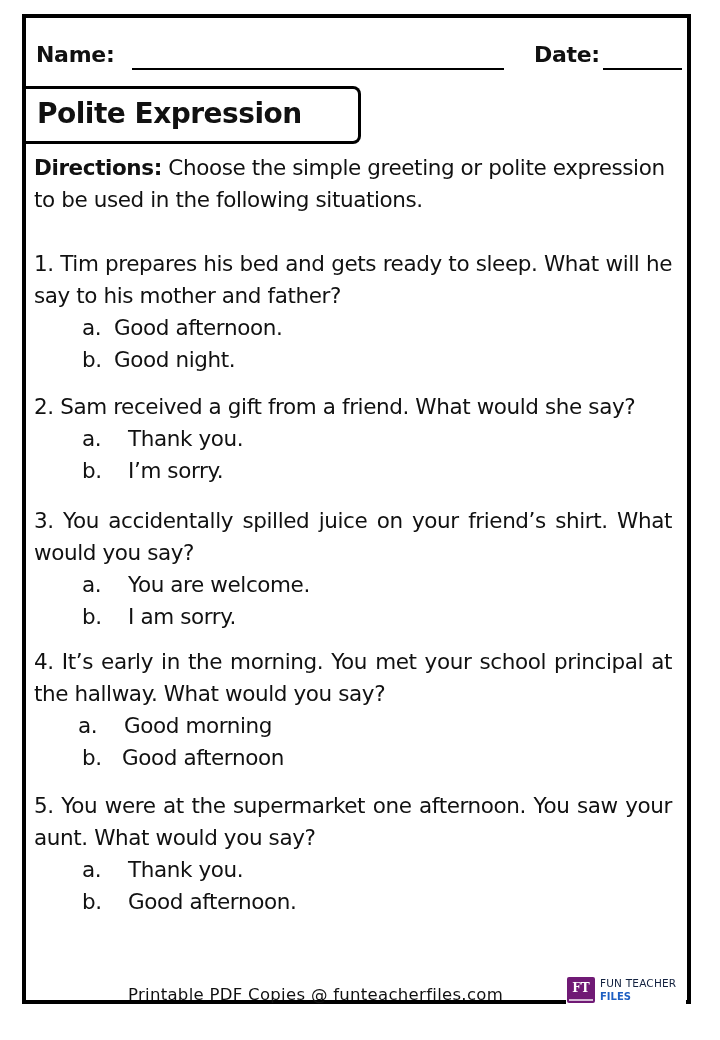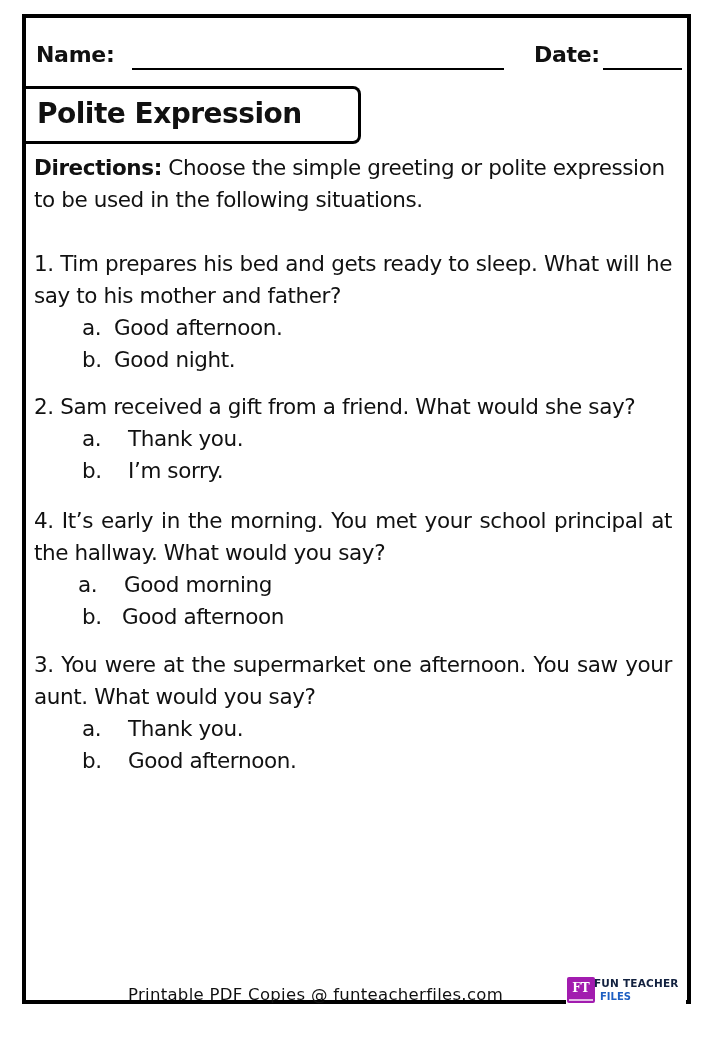--- a/index.html
+++ b/index.html
@@ -24,26 +24,26 @@
              line-height: 32px; letter-spacing: -0.4px; }
   .directions b { font-weight: bold; }
   .question { margin: 0; }
   .qtext { text-align: justify; text-align-last: left; }
   .opt { padding-left: 48px; white-space: nowrap; }
   .opt .letter { display: inline-block; width: 46px; }
   .opt.tight .letter { width: 32px; }
   .footer-text { position: absolute; left: 128px; top: 985px; font-size: 16.5px; 
                  letter-spacing: 0.3px; white-space: nowrap; }
   .logo { position: absolute; left: 566px; top: 973px; width: 120px; height: 34px; background: #fff; }
-  .logo-mark { position: absolute; left: 1px; top: 4px; width: 28px; height: 26px; background: #a21caf;
+  .logo-mark { position: absolute; left: 1px; top: 4px; width: 28px; height: 26px; background: #701a75;
                border-radius: 2px; color: #fff; font-family: "DejaVu Serif", serif; font-weight: bold;
                font-size: 12px; text-align: center; line-height: 22px; }
   .logo-mark::after { content: ""; position: absolute; left: 2px; right: 2px; bottom: 2px; height: 2px;
                       background: #fff; opacity: 0.7; }
-  .logo-line1 { position: absolute; left: 28px; top: 4px; font-size: 10.5px; font-weight: bold;
+  .logo-line1 { position: absolute; left: 34px; top: 4px; font-size: 10.5px; font-weight: normal;
                 color: #12213f; white-space: nowrap; letter-spacing: 0.2px; }
   .logo-line2 { position: absolute; left: 34px; top: 18px; font-size: 10px; font-weight: bold;
                 color: #1d5fc2; white-space: nowrap; }
 </style>
 </head>
 <body>
 
 <div class="page-border"></div>
 
 <div class="header-row">
@@ -67,29 +67,34 @@
     <div class="opt tight"><span class="letter">a.</span><span>Good afternoon.</span></div>
     <div class="opt tight"><span class="letter">b.</span><span>Good night.</span></div>
   </div>
 
   <div class="question" style="margin-bottom:18px;margin-top:12px;">
     <div class="qtext">2. Sam received a gift from a friend. What would she say?</div>
     <div class="opt"><span class="letter">a.</span><span>Thank you.</span></div>
     <div class="opt"><span class="letter">b.</span><span>I’m sorry.</span></div>
   </div>
 
+  <div class="question" style="margin-bottom:13px;">
+    <div class="qtext">3. You accidentally spilled juice on your friend’s shirt. What would you say?</div>
+    <div class="opt"><span class="letter">a.</span><span>You are welcome.</span></div>
+    <div class="opt"><span class="letter">b.</span><span>I am sorry.</span></div>
+  </div>
 
   <div class="question" style="margin-bottom:16px;">
     <div class="qtext">4. It’s early in the morning. You met your school principal at the hallway. What would you say?</div>
     <div class="opt" style="padding-left:44px;"><span class="letter">a.</span><span>Good morning</span></div>
     <div class="opt"><span class="letter" style="width:40px;">b.</span><span>Good afternoon</span></div>
   </div>
 
   <div class="question">
-    <div class="qtext">3. You were at the supermarket one afternoon. You saw your aunt. What would you say?</div>
+    <div class="qtext">5. You were at the supermarket one afternoon. You saw your aunt. What would you say?</div>
     <div class="opt"><span class="letter">a.</span><span>Thank you.</span></div>
     <div class="opt"><span class="letter">b.</span><span>Good afternoon.</span></div>
   </div>
 </div>
 
 <div class="footer-text">Printable PDF Copies @ funteacherfiles.com</div>
 
 <div class="logo">
   <div class="logo-mark">FT</div>
   <div class="logo-line1">FUN TEACHER</div>

